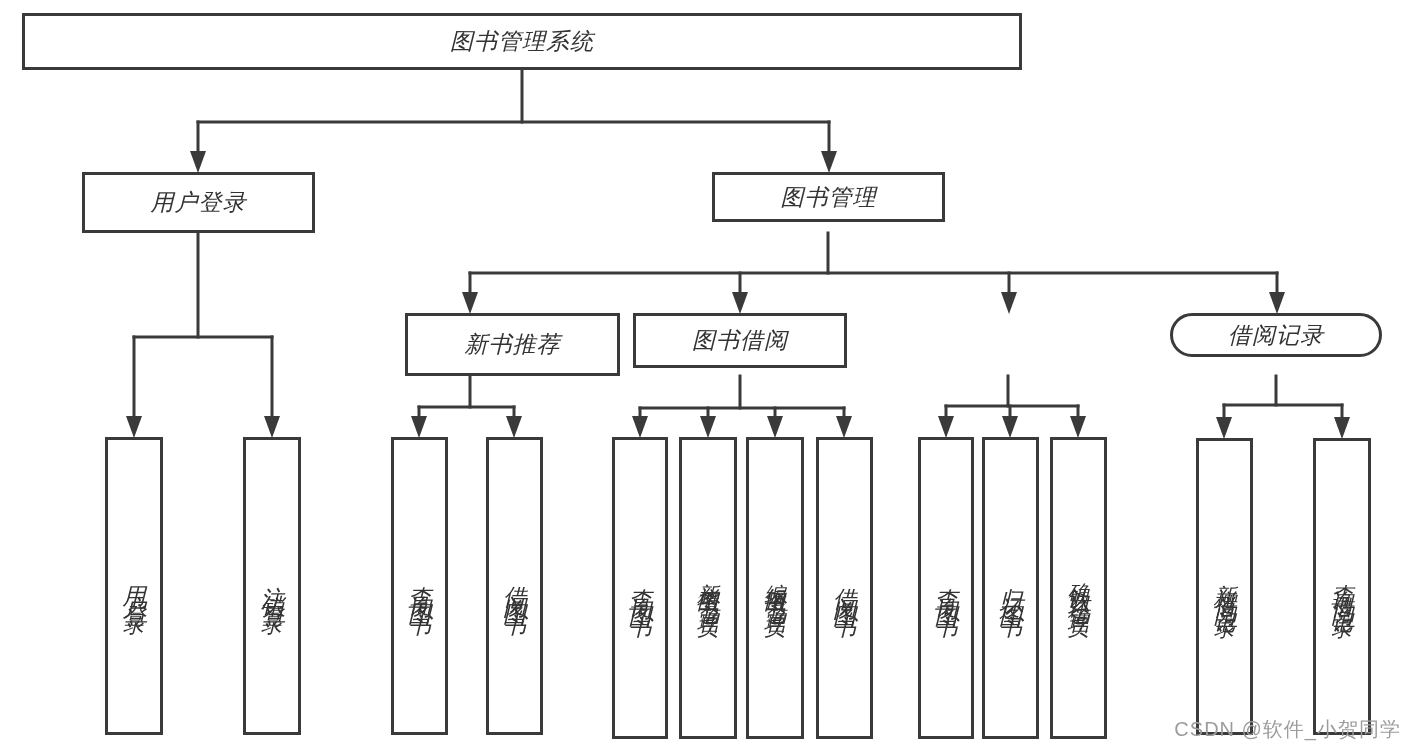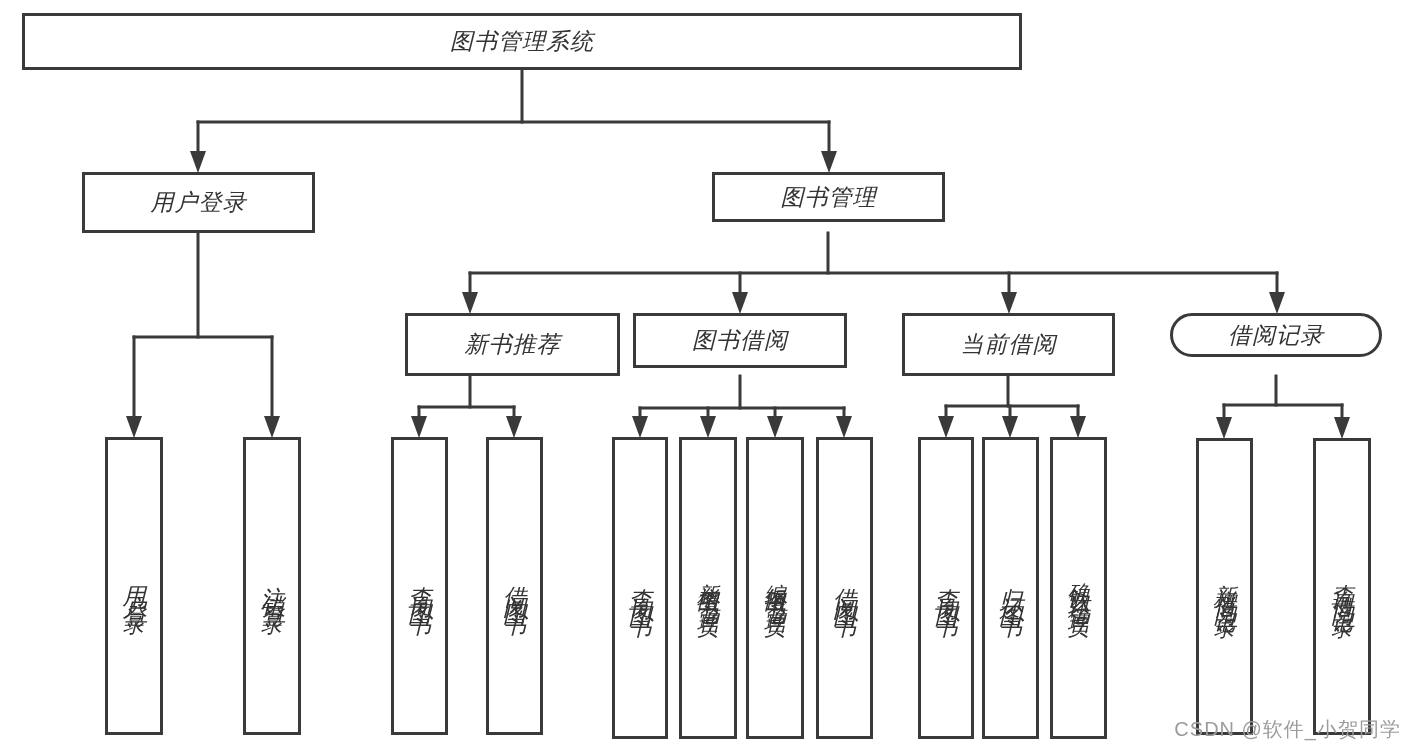--- a/index.html
+++ b/index.html
@@ -92,23 +92,20 @@
   <div class="node hbox" style="left:712px;top:172px;width:233px;height:50px;">
     <span>图书管理</span>
   </div>
 
   <div class="node hbox" style="left:363px;top:313px;width:215px;height:63px;margin-left:42px;">
     <span>新书推荐</span>
   </div>
   <div class="node hbox" style="left:633px;top:313px;width:214px;height:55px;">
     <span>图书借阅</span>
   </div>
-  <div class="node hbox" style="left:902px;top:313px;width:213px;height:63px;">
-    <span>当前借阅</span>
-  </div>
   <div class="node hbox" style="left:1170px;top:313px;width:212px;height:44px;border-radius:27px;">
     <span>借阅记录</span>
   </div>
 
   <div class="node vbox v-short" style="left:105px;top:437px;width:58px;height:298px;">
     <span>用户登录</span>
   </div>
   <div class="node vbox v-short" style="left:243px;top:437px;width:58px;height:298px;">
     <span>注销登录</span>
   </div>

